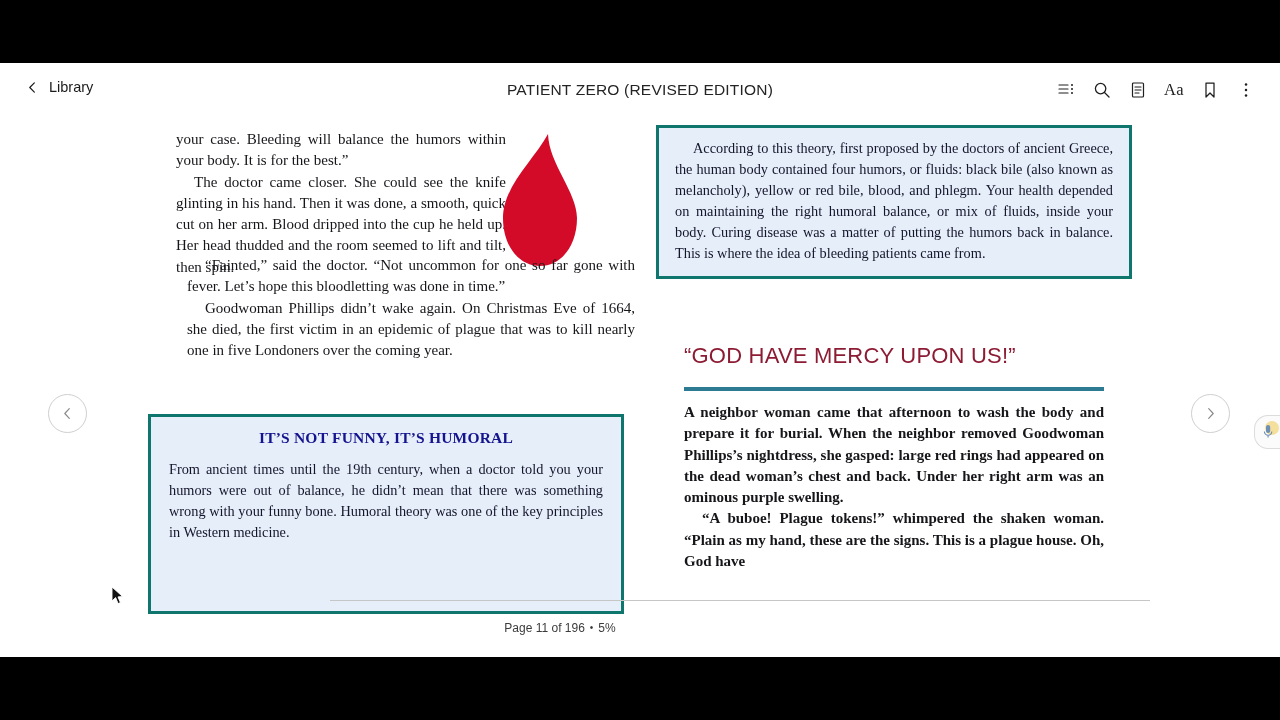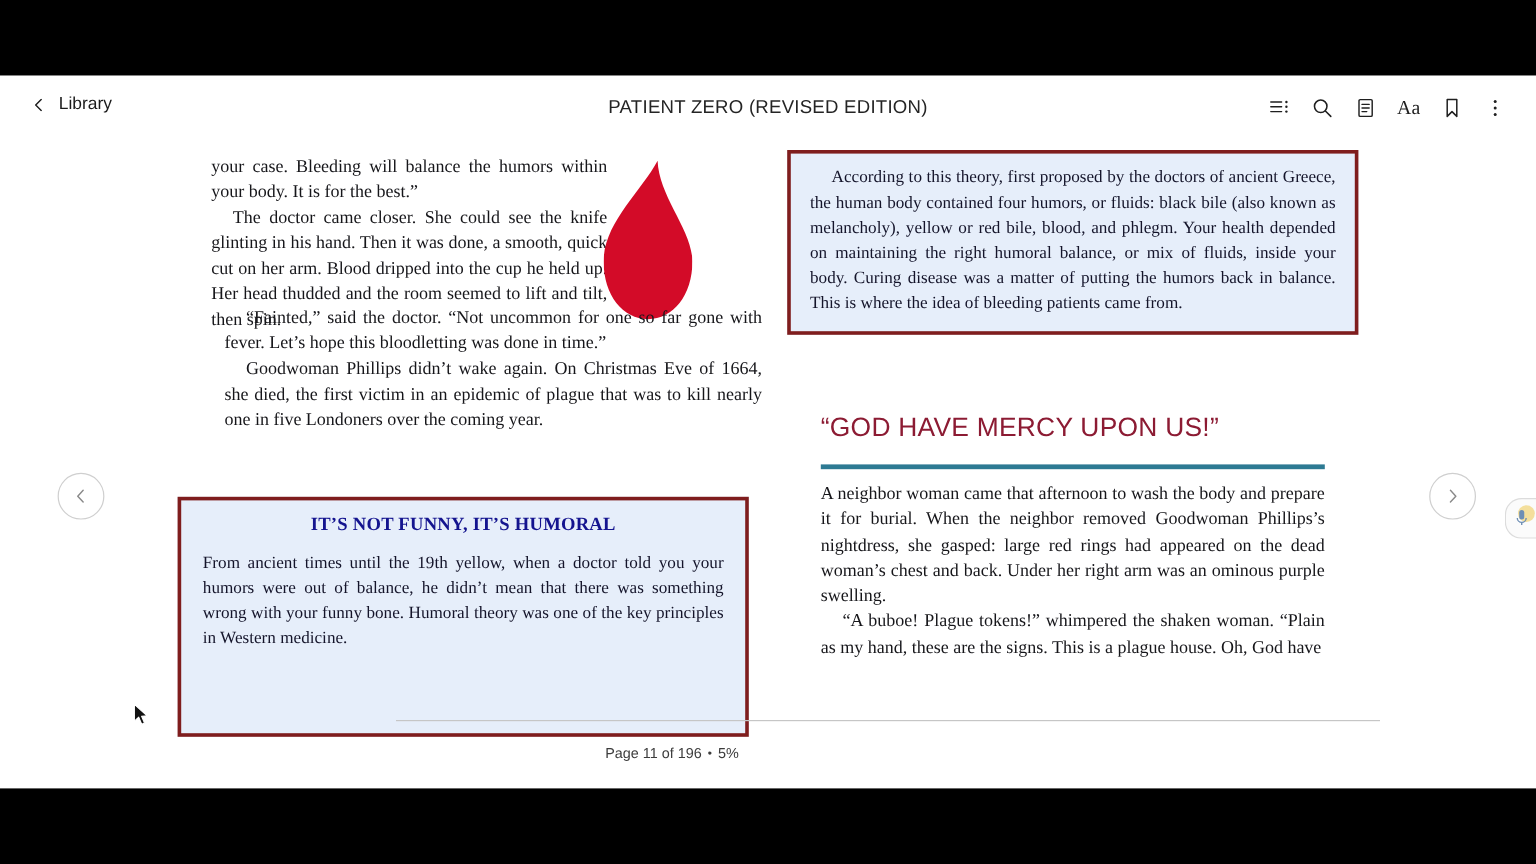--- a/index.html
+++ b/index.html
@@ -70,21 +70,21 @@
 
   
   #blooddrop {
     position:absolute; left:355px; top:13px;
     width:74px; height:140px;
   }
 
   
   .callout {
     background:#e6eefa;
-    border:3px solid #7f1d1d;
+    border:3px solid #0f766e;
     box-shadow:0 0 0 1px #e6eefa inset;
   }
   .callout-inner { padding:12px 18px 14px 18px; }
   .callout-title {
     font-family:"Liberation Serif", serif;
     font-weight:bold; font-size:15.5px; color:#14148f;
     text-align:center; letter-spacing:.2px; margin-bottom:12px;
   }
   .callout .bodytext { font-size:14.3px; line-height:21px; color:#14142a; }
 
@@ -101,21 +101,21 @@
   }
   #sec-head .h {
     font-family:"Liberation Sans", sans-serif;
     font-size:22px; font-weight:normal; color:#8c1b33;
     letter-spacing:.2px;
   }
   #sec-head .rule {
     margin-top:18px; width:420px; height:4px; background:#2d7a93;
   }
   #sec-body {
-    position:absolute; left:28px; top:285px; width:420px;
+    position:absolute; left:28px; top:285px; width:420px;font-weight:bold;
   }
 
   
   .navarrow {
     position:absolute; width:39px; height:39px; border-radius:50%;
     border:1px solid #cfcfcf; background:#fff;
     display:flex; align-items:center; justify-content:center;
     cursor:pointer;
   }
   #nav-prev { left:48px; top:277px; }
@@ -259,21 +259,21 @@
 
         <div class="bodytext" id="lead-para2">
           <p>“Fainted,” said the doctor. “Not uncommon for one so far gone with fever. Let’s hope this bloodletting was done in time.”</p>
           <p>Goodwoman Phillips didn’t wake again. On Christmas Eve of 1664, she died, the first victim in an epidemic of plague that was to kill nearly one in five Londoners over the coming year.</p>
         </div>
 
         <div class="callout" id="callout-left">
           <div class="callout-inner">
             <div class="callout-title">IT’S NOT FUNNY, IT’S HUMORAL</div>
             <div class="bodytext">
-              <p class="noindent">From ancient times until the 19th yellow, when a doctor told you your humors were out of balance, he didn’t mean that there was something wrong with your funny bone. Humoral theory was one of the key principles in Western medicine.</p>
+              <p class="noindent">From ancient times until the 19th century, when a doctor told you your humors were out of balance, he didn’t mean that there was something wrong with your funny bone. Humoral theory was one of the key principles in Western medicine.</p>
             </div>
           </div>
         </div>
 
       </div>
 
       <div class="col" id="col-right">
 
         <div class="callout" id="callout-right">
           <div class="callout-inner" style="padding:10px 16px 12px 16px">

